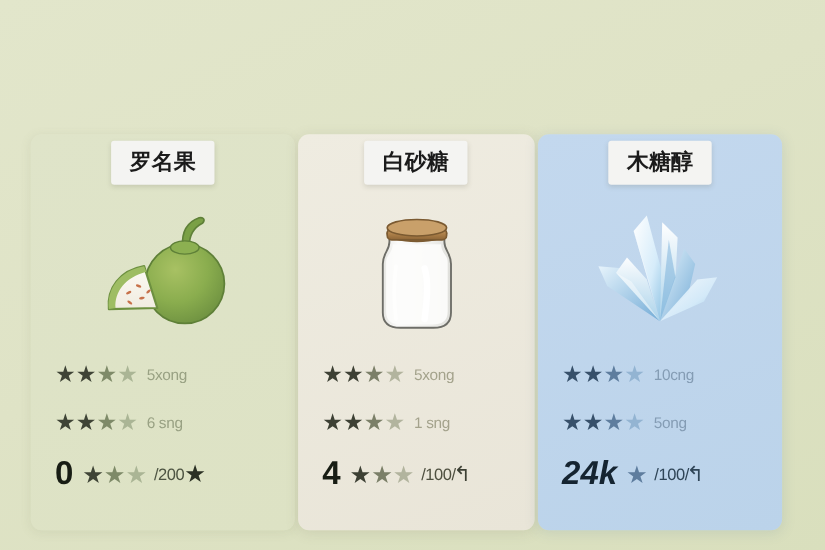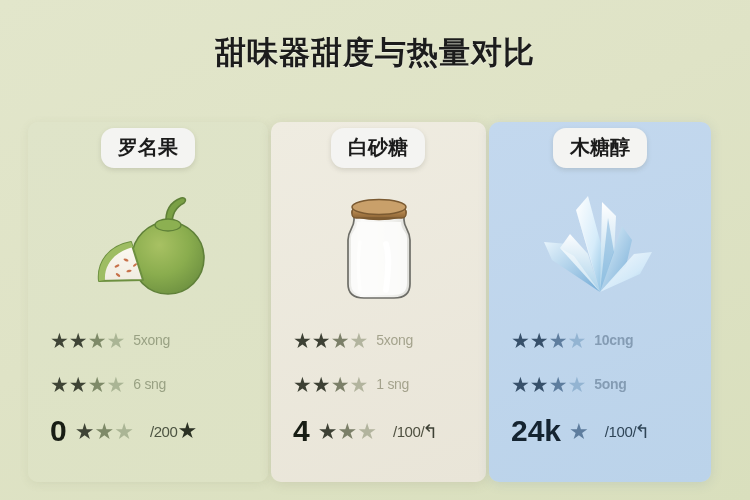--- a/index.html
+++ b/index.html
@@ -68,21 +68,21 @@
     background: linear-gradient(160deg, #c3d8ee 0%, #bbd3ea 100%);
     box-shadow: 0 2px 12px rgba(90,120,150,0.16);
   }
 
   
   .pill {
     position: absolute;
     top: 6px;
     transform: translateX(-50%);
     background: #f4f4f2;
-    border-radius: 13px;
+    border-radius: 3px;
     padding: 6px 17px 7px 17px;
     font-size: 20px;
     font-weight: bold;
     color: #1b1b1b;
     white-space: nowrap;
     box-shadow: 0 2px 5px rgba(90,90,70,0.18);
   }
   .pill-1 { left: 148px; }
   .pill-2 { left: 378px; }
   .pill-3 { left: 600px; }
@@ -138,50 +138,49 @@
 
   .row .lbl {
     margin-left: 9px;
     font-size: 14px;
     color: #8d9678;
     opacity: 0.85;
     letter-spacing: -0.3px;
     filter: blur(0.35px);
   }
   .card-2 .row .lbl { color: #98977f; }
-  .card-3 .row .lbl { color: #7b93ab; font-weight: bold; }
+  .card-3 .row .lbl { color: #7b93ab; }
 
   
   .row.big { height: 50px; }
   .row.big .num {
     font-size: 30px;
     font-weight: bold;
     color: #181d14;
     line-height: 30px;
     margin-right: 8px;
   }
-  .card-3 .row.big .num { color: #152431; }
+  .card-3 .row.big .num { color: #152431; font-style: italic; }
   .row.big .stars .s { font-size: 22px; }
   .row.big .unit {
-    margin-left: 17px;
+    margin-left: 7px;
     font-size: 15px;
     color: #4d5442;
     letter-spacing: -0.4px;
   }
   .card-2 .row.big .unit { color: #4f5040; }
   .card-3 .row.big .unit { color: #2f4557; }
 
   svg { display: block; }
 </style>
 </head>
 <body>
 
 <div class="canvas">
 
-  <div class="title">甜味器甜度与热量对比</div>
 
   <div class="cards">
 
     <div class="card card-1">
 
       <div class="art">
         <svg width="150" height="120" viewBox="0 0 150 120">
           <defs>
             <radialGradient id="mfBody" cx="38%" cy="32%" r="75%">
               <stop offset="0%" stop-color="#a8c163"></stop>

